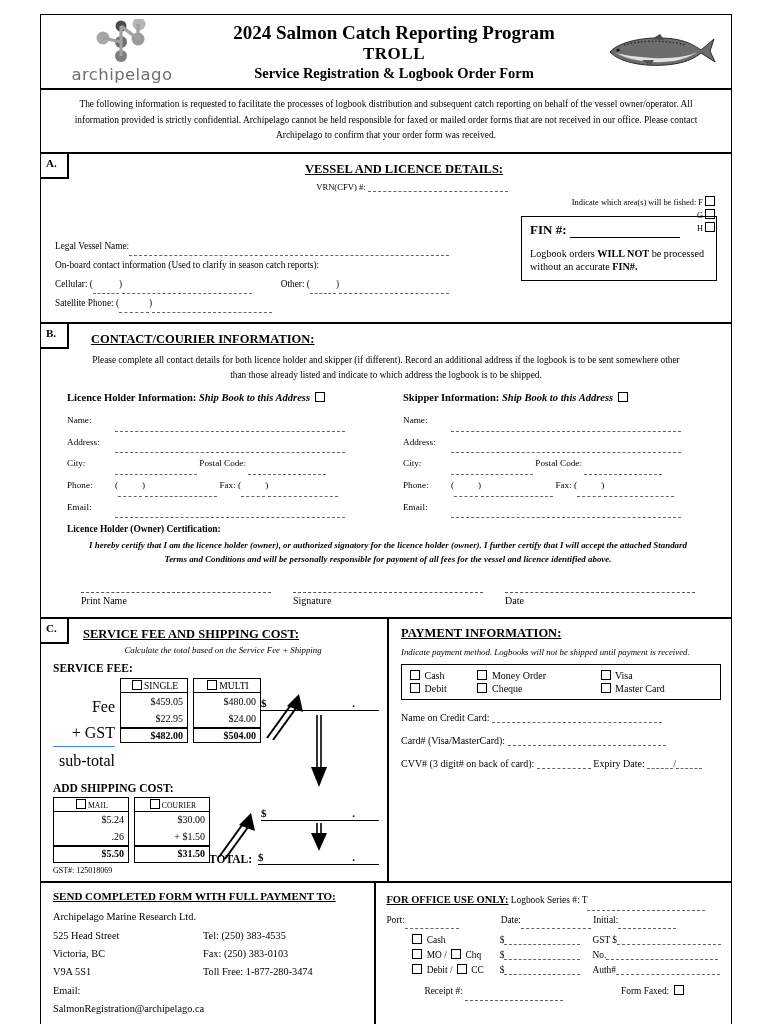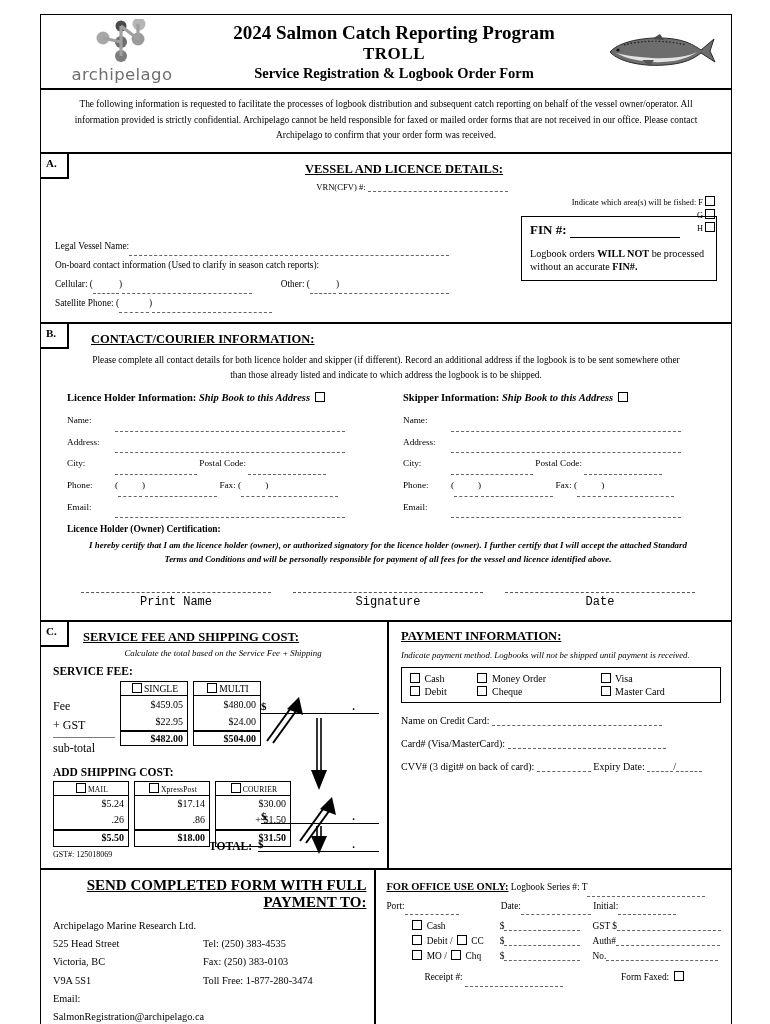--- a/index.html
+++ b/index.html
@@ -39,31 +39,31 @@
   
   .b-note{text-align:center;font-size:9.3px;line-height:1.6;padding:6px 34px 9px 34px;}
   .cols{display:flex;gap:22px;padding-left:12px;}
   .col{flex:1;}
   .colh{font-size:10.5px;font-weight:bold;margin-bottom:7px;white-space:nowrap;}
   .colh i{font-weight:bold;}
   .frow{font-size:9.2px;line-height:2.35;white-space:nowrap;}
   .frow .lab{display:inline-block;width:48px;}
   .cert{font-size:9.4px;font-weight:bold;padding:6px 0 0 12px;}
   .certtxt{font-style:italic;font-weight:bold;font-size:8.9px;line-height:1.6;text-align:center;padding:4px 26px 0 30px;}
-  .sigrow{display:flex;justify-content:space-between;padding:24px 22px 2px 26px;text-align:center;font-size:12px;font-family:Liberation Mono, monospace;}
+  .sigrow{display:flex;justify-content:space-between;padding:24px 22px 2px 26px;text-align:left;font-size:10px;}
   .sigrow>div{width:190px;}
   .sigline{border-bottom:1px dashed #555;height:1px;margin-bottom:2px;}
   
   .c-wrap{display:flex;}
   .c-left{width:348px;border-right:2.5px solid #000;box-sizing:border-box;padding:5px 8px 6px 12px;position:relative;}
   .c-right{flex:1;padding:7px 10px 6px 12px;box-sizing:border-box;}
   .c-sub{font-style:italic;font-size:8.8px;text-align:center;padding:3px 0 7px 14px;}
   .lbl{font-weight:bold;font-size:11.5px;}
   .feetbl{display:flex;align-items:flex-start;margin-top:4px;}
-  .rowlbls{width:62px;font-size:12px;padding-top:16px;line-height:1.62;}
+  .rowlbls{width:62px;text-align:right;font-size:16px;padding-top:16px;line-height:1.62;}
   .rowlbls .st{border-top:1px solid #3b82f6;margin-top:1px;padding-top:1px;}
   .fcol{border:1.2px solid #000;width:68px;margin-left:5px;font-size:10px;text-align:right;box-sizing:border-box;}
   .fcol .h{text-align:center;border-bottom:1.2px solid #000;font-size:9.6px;padding:1px 0;white-space:nowrap;}
   .fcol .v{padding:1px 4px 1px 0;line-height:1.5;}
   .fcol .tot{border-top:2px double #000;font-weight:bold;padding:1px 4px 1px 0;}
   .shipwrap{display:flex;margin-top:3px;}
   .scol{border:1.2px solid #000;width:76px;margin-right:5px;font-size:10px;text-align:right;box-sizing:border-box;}
   .scol .h{text-align:center;border-bottom:1.2px solid #000;font-size:7.6px;padding:1px 0;letter-spacing:.2px;}
   .scol .v{padding:1px 4px 1px 0;line-height:1.45;}
   .scol .tot{border-top:2px double #000;font-weight:bold;padding:1px 4px 1px 0;}
@@ -222,26 +222,20 @@
         </div>
         <div class="lbl" style="margin-top:8px;">ADD SHIPPING COST:</div>
         <div class="shipwrap">
           <div class="scol">
             <div class="h"><span class="cb"></span><span>MAIL</span></div>
             <div class="v">$5.24</div>
             <div class="v">.26</div>
             <div class="tot">$5.50</div>
           </div>
           <div class="scol">
-            <div class="h"><span class="cb"></span><span>XpressPost</span></div>
-            <div class="v">$17.14</div>
-            <div class="v">.86</div>
-            <div class="tot">$18.00</div>
-          </div>
-          <div class="scol">
             <div class="h"><span class="cb"></span><span>COURIER</span></div>
             <div class="v">$30.00</div>
             <div class="v">+ $1.50</div>
             <div class="tot">$31.50</div>
           </div>
           <svg width="40" height="56" style="margin-top:10px;">
             <path d="M4 50 L30 14" stroke="#000" stroke-width="2" fill="none"></path>
             <path d="M10 52 L36 16" stroke="#000" stroke-width="2" fill="none"></path>
             <path d="M36 6 L40 24 L24 18 Z" fill="#000"></path>
           </svg>
@@ -290,21 +284,21 @@
         <div class="payline"><span>Name on Credit Card:</span> <span class="dashline" style="width:170px;height:10px;"></span></div>
         <div class="payline"><span>Card# (Visa/MasterCard):</span> <span class="dashline" style="width:158px;height:10px;"></span></div>
         <div class="payline"><span>CVV# (3 digit# on back of card):</span> <span class="dashline" style="width:54px;height:10px;"></span> <span>Expiry Date:</span> <span class="dashline" style="width:26px;height:10px;"></span><span>/</span><span class="dashline" style="width:26px;height:10px;"></span></div>
       </div>
     </div>
   </div>
 
   <div class="sec">
     <div class="d-wrap">
       <div class="d-left">
-        <div class="sech" style="font-size:15px;text-align:right;">SEND COMPLETED FORM WITH FULL PAYMENT TO:</div>
+        <div class="sech" style="font-size:11px;">SEND COMPLETED FORM WITH FULL PAYMENT TO:</div>
         <div class="addr">
           <div class="r">
                 <span>Archipelago Marine Research Ltd.</span>
               </div>
           <div class="r">
                 <span>525 Head Street</span>
                 <span>Tel: (250) 383-4535</span>
               </div>
           <div class="r">
                 <span>Victoria, BC</span>
@@ -323,29 +317,29 @@
         <div class="offrow"><span class="sech" style="font-size:10.5px;">FOR OFFICE USE ONLY:</span> <span>Logbook Series #: T</span><span class="dashline" style="width:118px;height:10px;"></span></div>
         <div class="offrow"><span>Port:</span><span class="dashline" style="width:54px;height:10px;"></span><span style="display:inline-block;width:42px;"></span><span>Date:</span><span class="dashline" style="width:70px;height:10px;"></span> <span>Initial:</span><span class="dashline" style="width:58px;height:10px;"></span></div>
         <table class="offtbl">
           <tbody>
                 <tr>
             <td style="padding-left:22px;"><span class="cb"></span> <span>Cash</span></td>
             <td style="padding-left:14px;"><span>$</span><span class="dashline" style="width:76px;height:10px;"></span></td>
             <td style="padding-left:10px;"><span>GST $</span><span class="dashline" style="width:104px;height:10px;"></span></td>
           </tr>
           <tr>
+            <td style="padding-left:22px;"><span class="cb"></span> <span>MO /</span> <span class="cb"></span> <span>Chq</span></td>
+            <td style="padding-left:14px;"><span>$</span><span class="dashline" style="width:76px;height:10px;"></span></td>
+            <td style="padding-left:10px;"><span>No.</span><span class="dashline" style="width:112px;height:10px;"></span></td>
+          </tr>
+          <tr>
             <td style="padding-left:22px;"><span class="cb"></span> <span>Debit /</span> <span class="cb"></span> <span>CC</span></td>
             <td style="padding-left:14px;"><span>$</span><span class="dashline" style="width:76px;height:10px;"></span></td>
             <td style="padding-left:10px;"><span>Auth#</span><span class="dashline" style="width:104px;height:10px;"></span></td>
           </tr>
-          <tr>
-            <td style="padding-left:22px;"><span class="cb"></span> <span>MO /</span> <span class="cb"></span> <span>Chq</span></td>
-            <td style="padding-left:14px;"><span>$</span><span class="dashline" style="width:76px;height:10px;"></span></td>
-            <td style="padding-left:10px;"><span>No.</span><span class="dashline" style="width:112px;height:10px;"></span></td>
-          </tr>
         </tbody>
             </table>
         <div class="offrow" style="margin-top:4px;"><span style="display:inline-block;width:38px;"></span><span>Receipt #:</span> <span class="dashline" style="width:98px;height:10px;"></span><span style="display:inline-block;width:58px;"></span><span>Form Faxed:</span> <span class="cb"></span></div>
       </div>
     </div>
   </div>
 
 </div>
 </div>
 

